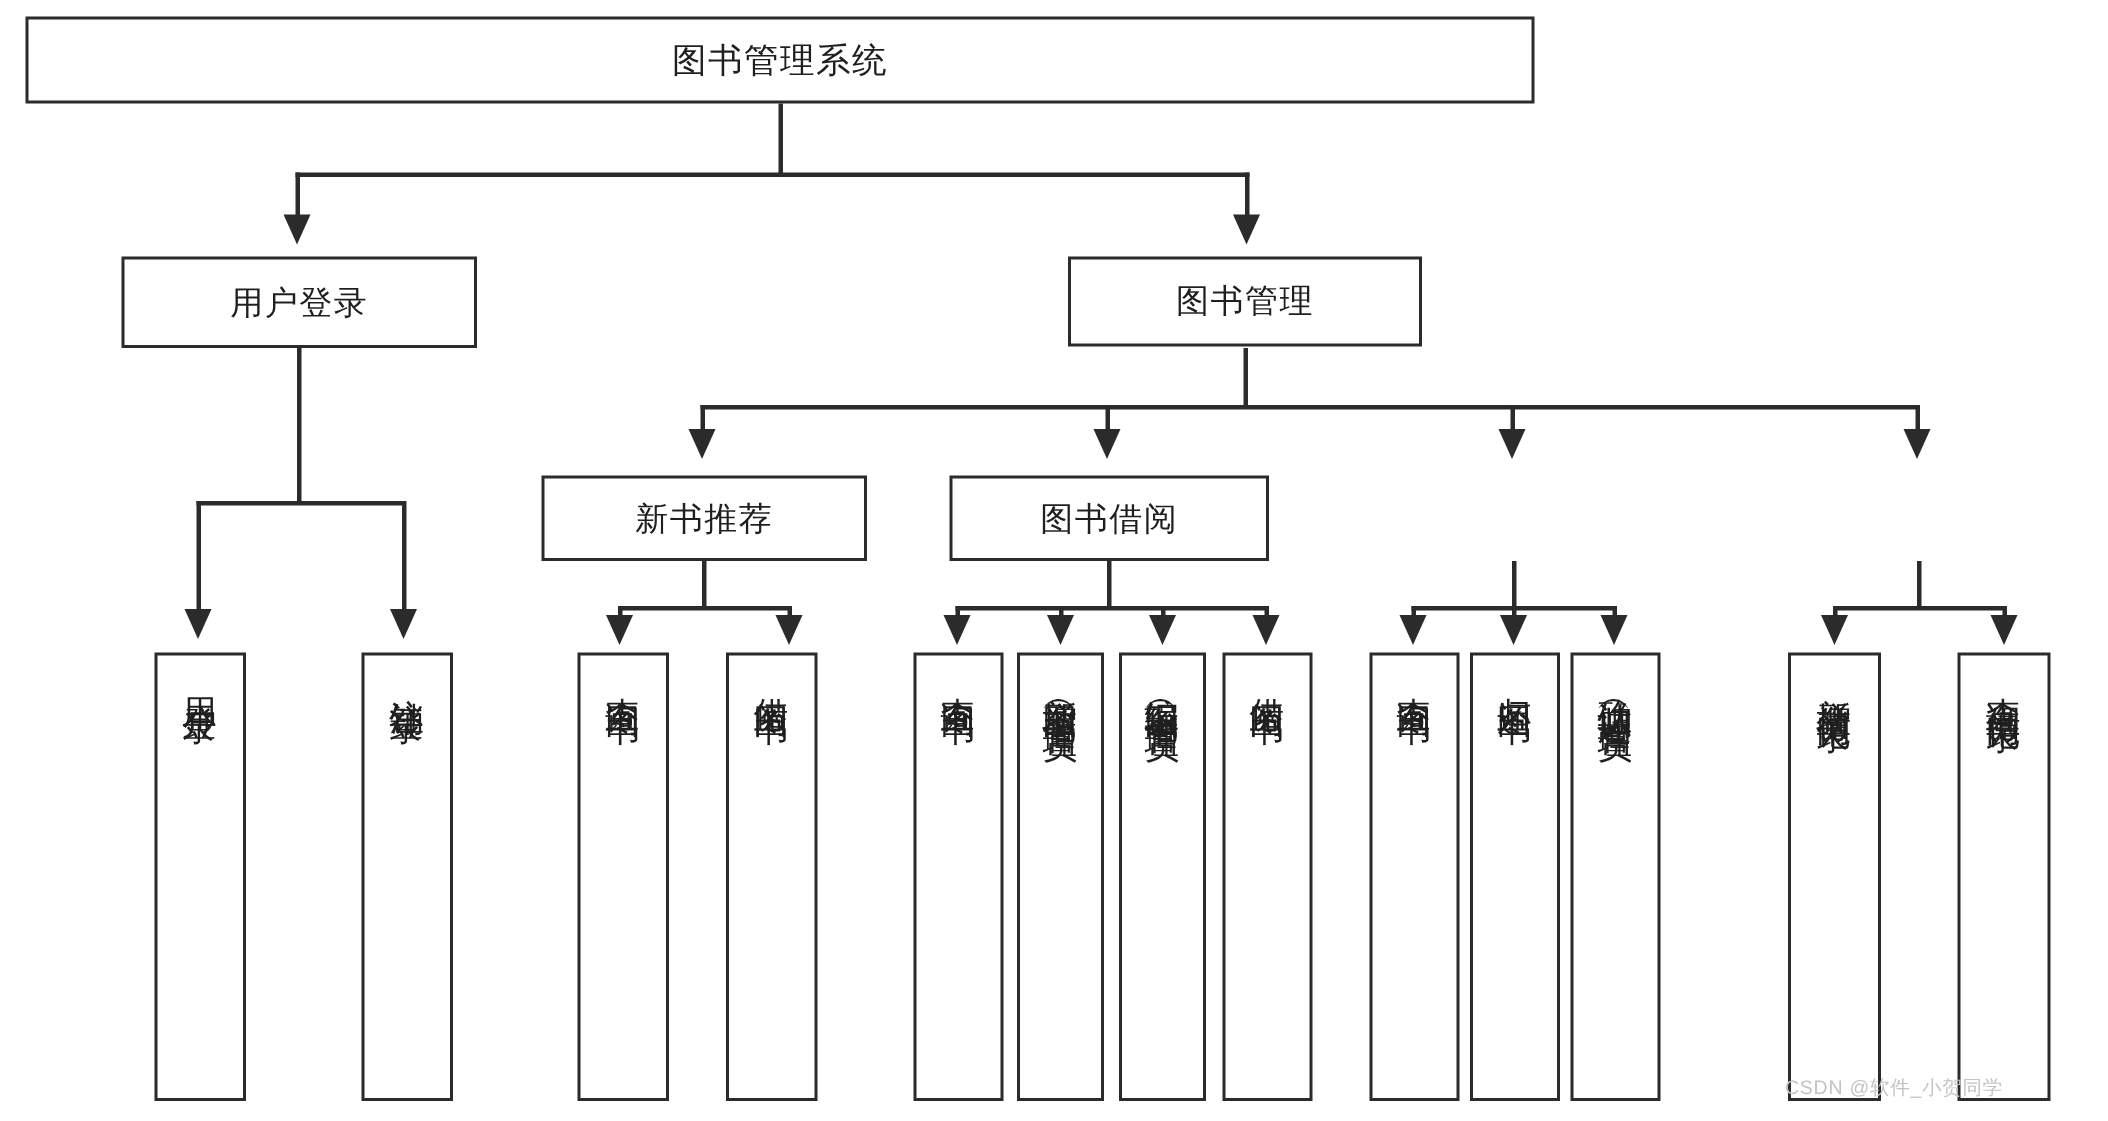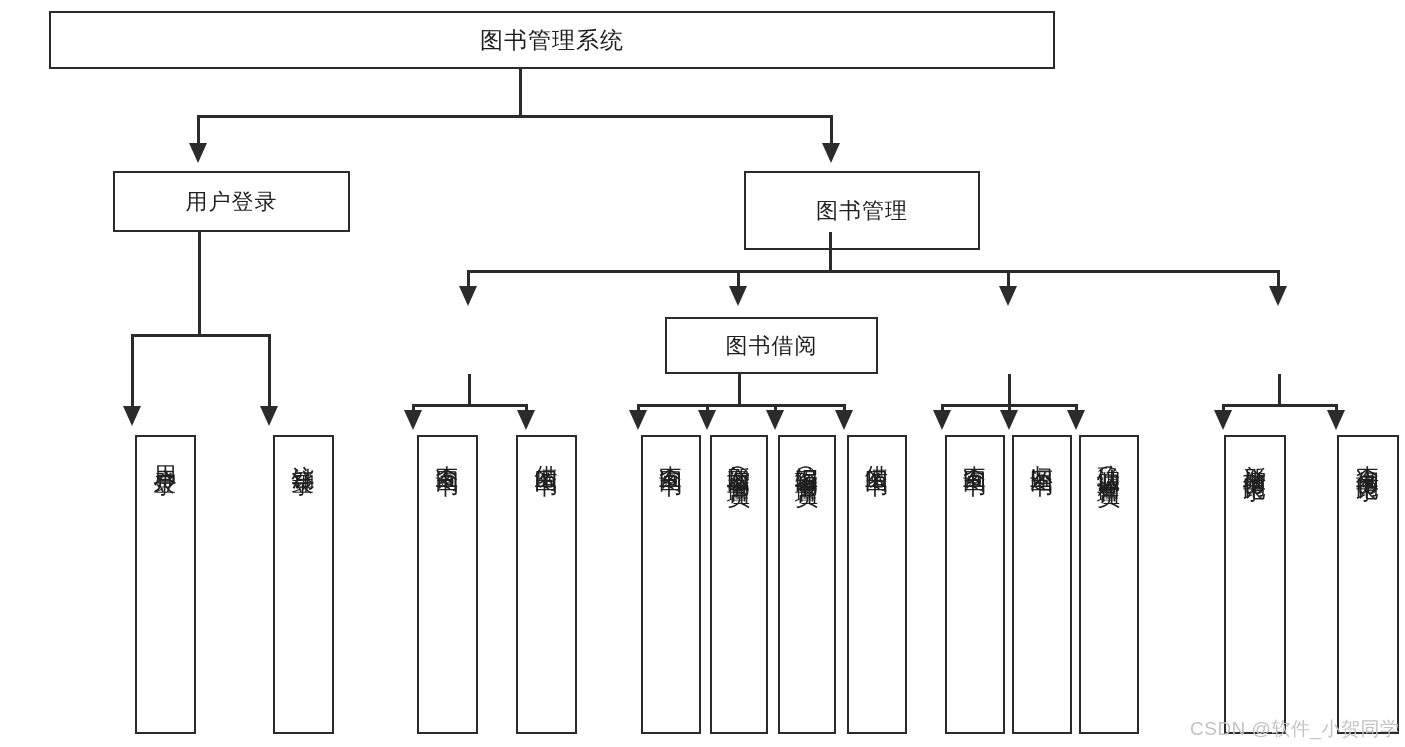--- a/index.html
+++ b/index.html
@@ -19,21 +19,20 @@
   
   .node{
     position:absolute;
     box-sizing:border-box;
     background:#ffffff;
     border:2px solid #2b2b2b;
     display:flex;
     align-items:center;
     justify-content:center;
     text-align:center;
-    margin-left:32px;
   }
   .node .label{
     display:block;
     font-size:22px;
     line-height:1.25;
     letter-spacing:1px;
     color:#1f1f1f;
     white-space:nowrap;
   }
   
@@ -63,21 +62,21 @@
   .arrow{
     position:absolute;
     width:0;height:0;
     border-left:9px solid transparent;
     border-right:9px solid transparent;
     border-top:20px solid #2b2b2b;
   }
   
   #watermark{
     position:absolute;
-    font-size:19px;
+    font-size:13px;
     color:#c3c3c3;
     letter-spacing:.5px;
     white-space:nowrap;
     pointer-events:none;
     font-family:"Liberation Sans","DejaVu Sans",sans-serif;
   }
 </style>
 </head>
 <body>
 
@@ -91,21 +90,21 @@
   <div class="ln h" style="left:197px;top:115px;width:636px;height:3px;"></div>
   <div class="ln v" style="left:197px;top:115px;width:3px;height:30px;"></div>
   <div class="ln v" style="left:830px;top:115px;width:3px;height:30px;"></div>
   <div class="arrow" style="left:189px;top:143px;"></div>
   <div class="arrow" style="left:822px;top:143px;"></div>
 
   <div class="node horiz" style="left:81px;top:171px;width:237px;height:61px;">
     <span class="label">用户登录</span>
   </div>
 
-  <div class="node horiz" style="left:712px;top:171px;width:236px;height:79px;">
+  <div class="node horiz" style="left:712px;top:171px;width:236px;height:60px;">
     <span class="label">图书管理</span>
   </div>
 
   <div class="ln v" style="left:198px;top:232px;width:3px;height:104px;"></div>
   <div class="ln h" style="left:131px;top:334px;width:139px;height:3px;"></div>
   <div class="ln v" style="left:131px;top:334px;width:3px;height:74px;"></div>
   <div class="ln v" style="left:268px;top:334px;width:3px;height:74px;"></div>
   <div class="arrow" style="left:123px;top:406px;"></div>
   <div class="arrow" style="left:260px;top:406px;"></div>
 
@@ -113,20 +112,23 @@
   <div class="ln h" style="left:467px;top:270px;width:813px;height:3px;"></div>
   <div class="ln v" style="left:467px;top:270px;width:3px;height:18px;"></div>
   <div class="ln v" style="left:737px;top:270px;width:3px;height:18px;"></div>
   <div class="ln v" style="left:1007px;top:270px;width:3px;height:18px;"></div>
   <div class="ln v" style="left:1277px;top:270px;width:3px;height:18px;"></div>
   <div class="arrow" style="left:459px;top:286px;"></div>
   <div class="arrow" style="left:729px;top:286px;"></div>
   <div class="arrow" style="left:999px;top:286px;"></div>
   <div class="arrow" style="left:1269px;top:286px;"></div>
 
+  <div class="node horiz" style="left:361px;top:317px;width:217px;height:57px;">
+    <span class="label">新书推荐</span>
+  </div>
   <div class="node horiz" style="left:633px;top:317px;width:213px;height:57px;">
     <span class="label">图书借阅</span>
   </div>
 
   <div class="ln v" style="left:468px;top:374px;width:3px;height:32px;"></div>
   <div class="ln h" style="left:412px;top:404px;width:116px;height:3px;"></div>
   <div class="ln v" style="left:412px;top:404px;width:3px;height:8px;"></div>
   <div class="ln v" style="left:525px;top:404px;width:3px;height:8px;"></div>
   <div class="arrow" style="left:404px;top:410px;"></div>
   <div class="arrow" style="left:517px;top:410px;"></div>

